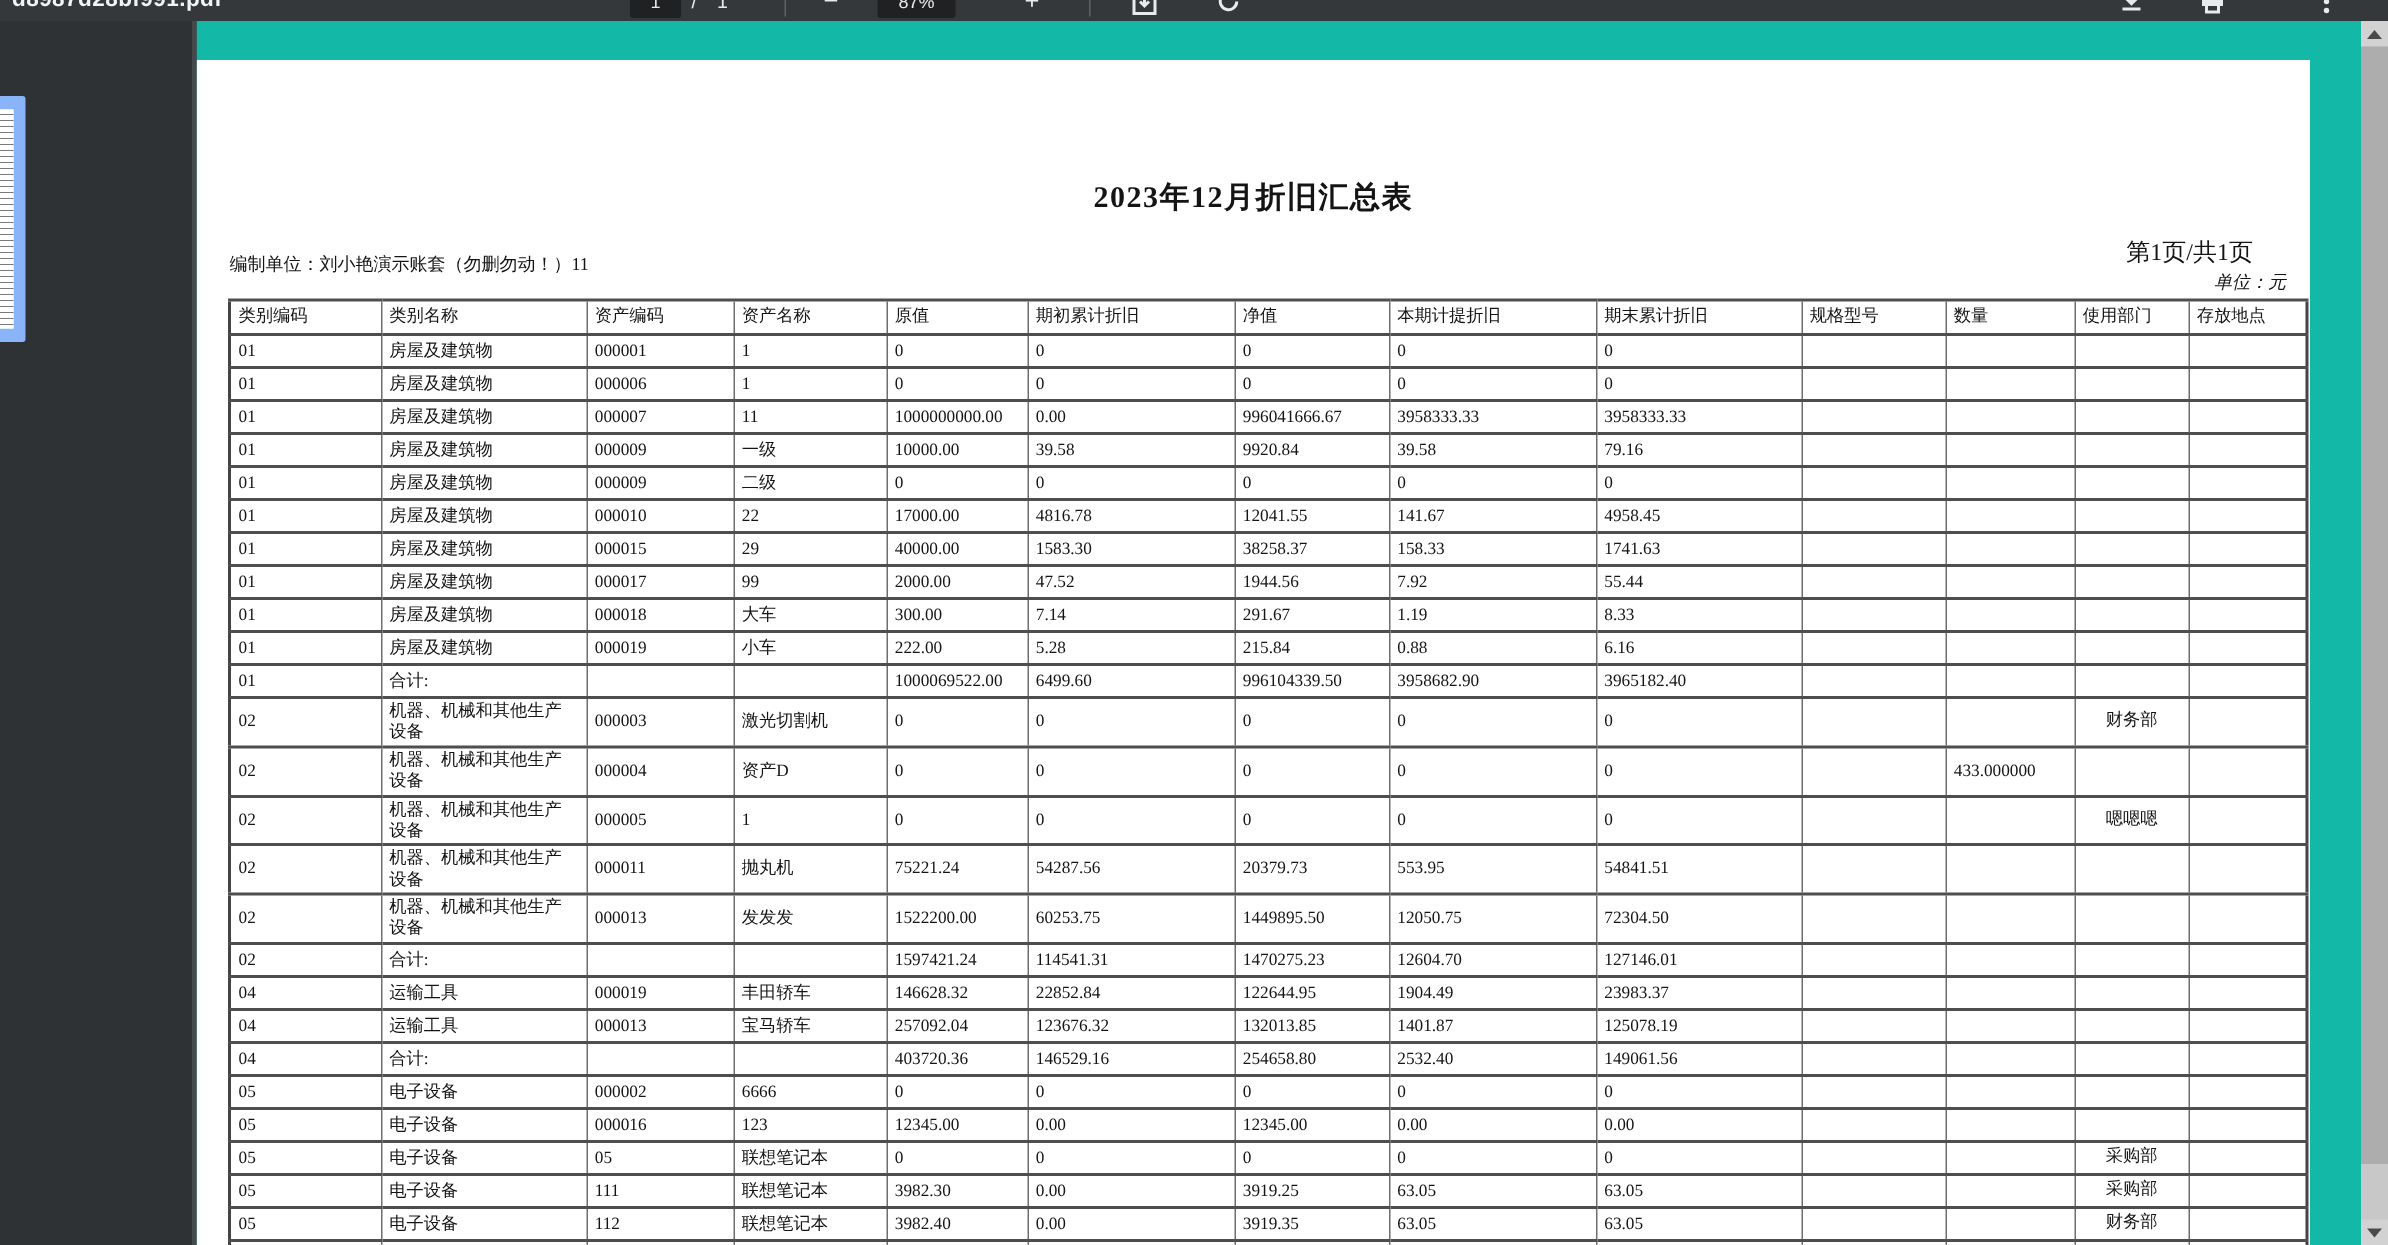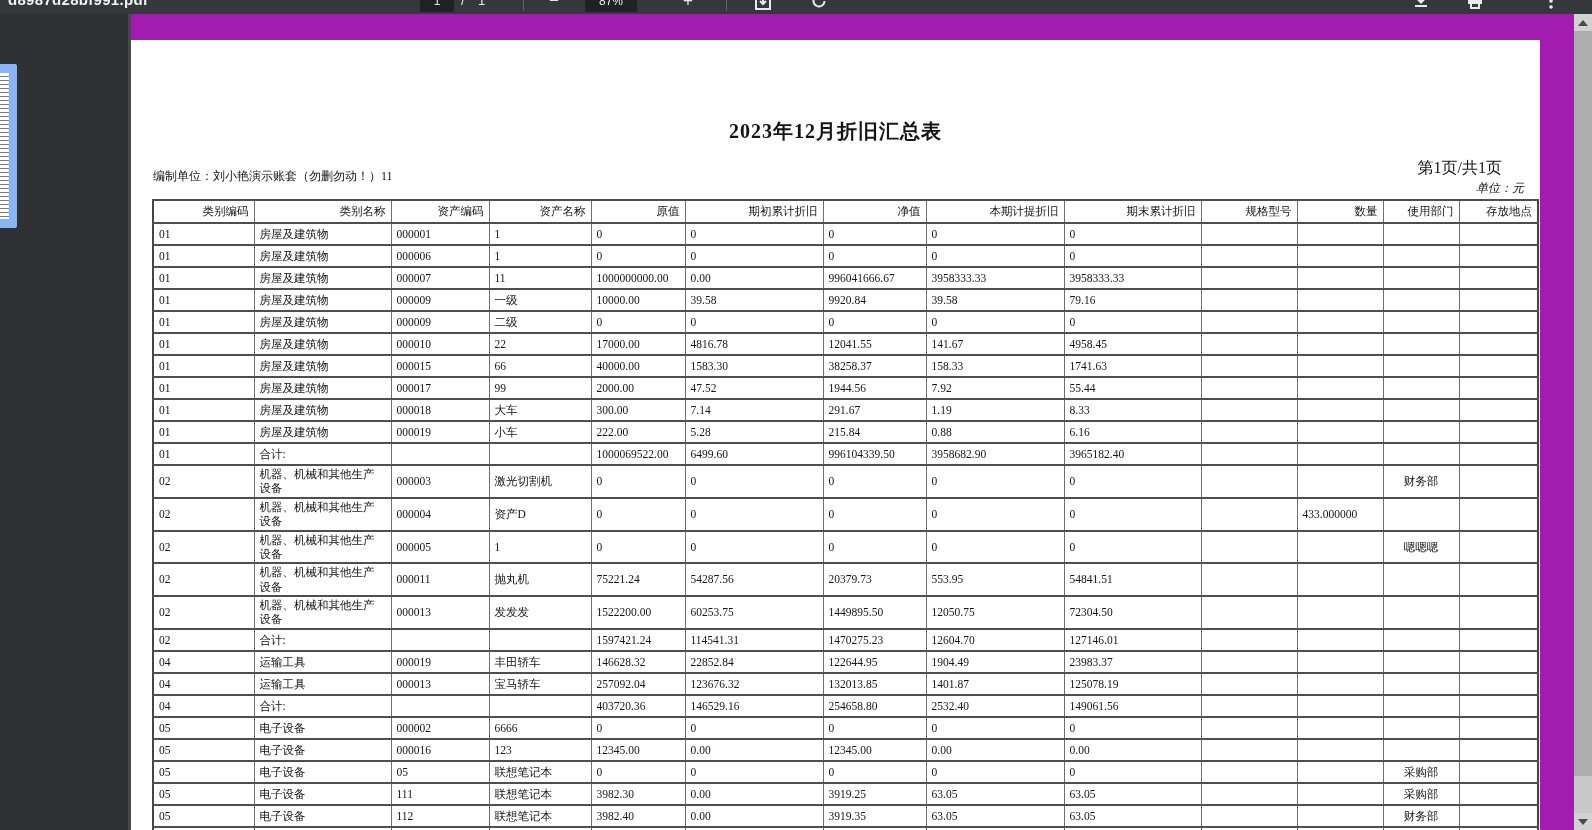--- a/index.html
+++ b/index.html
@@ -32,44 +32,44 @@
                      background:#46494c; z-index:11; }
   .thumb-sel { position:absolute; left:-60px; top:50px; width:77px; height:164px;
                background:#8ab4f8; border-radius:2px; }
   .thumb-page { position:absolute; left:4px; top:9px; width:65px; height:146px;
                 background:#ffffff;
                 background-image:repeating-linear-gradient(#fff 0 3px, #7b7b7b 3px 4px);
                 }
 
   
   .viewport { position:absolute; left:131px; top:14px; width:1443px; height:816px;
-              background:#a21caf; overflow:hidden; }
+              background:#14b8a6; overflow:hidden; }
   .page { position:absolute; left:0px; top:26px; width:1409px; height:1060px;
           background:#ffffff; color:#141414;
           font-family:"Liberation Serif","DejaVu Serif",serif; }
 
   .doc-title { position:absolute; left:0; top:78px; width:100%; text-align:center;
                font-size:20px; font-weight:bold; letter-spacing:1px; }
   .meta-left { position:absolute; left:22px; top:128px; font-size:12px; }
   .meta-page { position:absolute; right:38px; top:118px; font-size:16px; }
   .meta-unit { position:absolute; right:16px; top:140px; font-size:12px;font-style:italic; }
 
   
   table.dep { position:absolute; left:21px; top:159px; width:1385px;
               border-collapse:collapse; table-layout:fixed;
               font-size:11.5px; }
   table.dep th, table.dep td {
       border-left:1px solid #6e6e6e; border-right:1px solid #6e6e6e;
       border-top:2px solid #4e4e4e; border-bottom:2px solid #4e4e4e;
       padding:1px 5px; overflow:hidden; white-space:normal;
       font-weight:normal; vertical-align:middle; line-height:1.25; }
   table.dep { border:2px solid #454545; }
-  table.dep th { text-align:right; height:23px; }
+  table.dep th { text-align:left; height:23px; }
   table.dep td { text-align:left; height:22px; }
-  table.dep td.center { text-align:center; }
+  table.dep td.center { text-align:center;font-family:Liberation Mono, monospace; }
   tr.tall td { height:29px; }
 
   
   .scrollbar { position:absolute; right:0; top:14px; width:18px; height:816px;
                background:#c8c8c8; z-index:40; }
   .sb-btn { position:absolute; left:0; width:18px; height:17px; background:#d2d2d2;
             display:flex; align-items:center; justify-content:center; cursor:pointer; }
   .sb-up { top:0; }
   .sb-down { bottom:0; }
   .sb-arrow { width:0; height:0; border-left:5px solid transparent;
@@ -269,21 +269,21 @@
             <td>4958.45</td>
             <td></td>
             <td></td>
             <td class="center"></td>
             <td></td>
           </tr>
           <tr>
             <td>01</td>
             <td>房屋及建筑物</td>
             <td>000015</td>
-            <td>66</td>
+            <td>29</td>
             <td>40000.00</td>
             <td>1583.30</td>
             <td>38258.37</td>
             <td>158.33</td>
             <td>1741.63</td>
             <td></td>
             <td></td>
             <td class="center"></td>
             <td></td>
           </tr>

